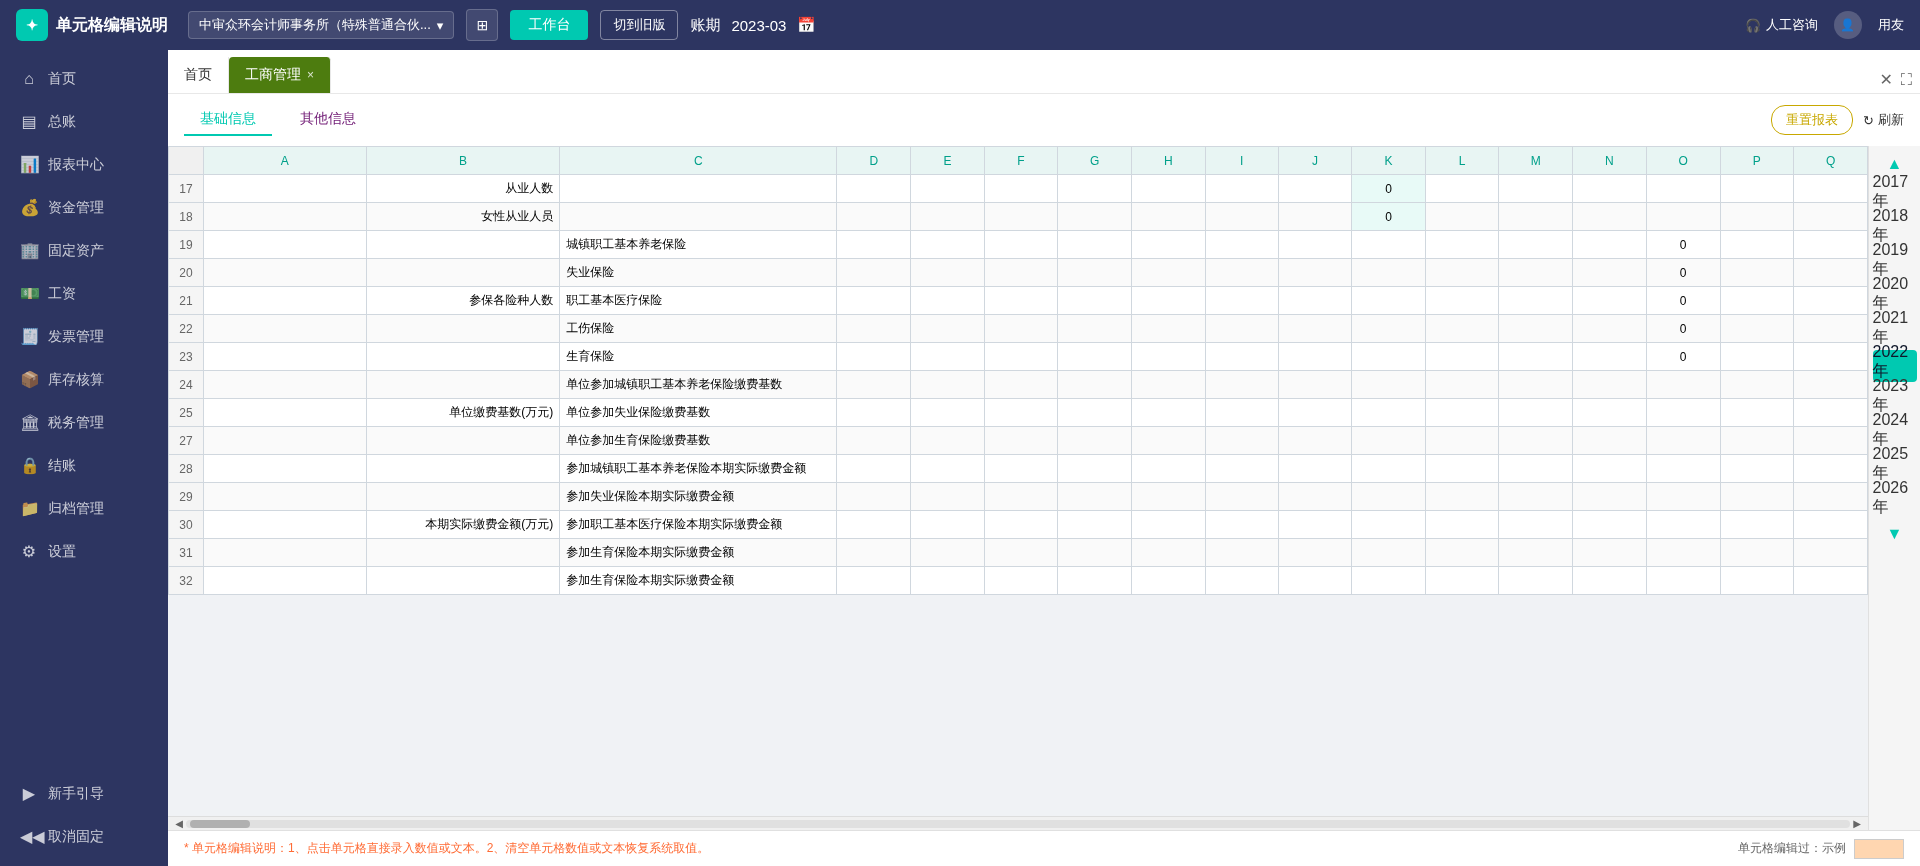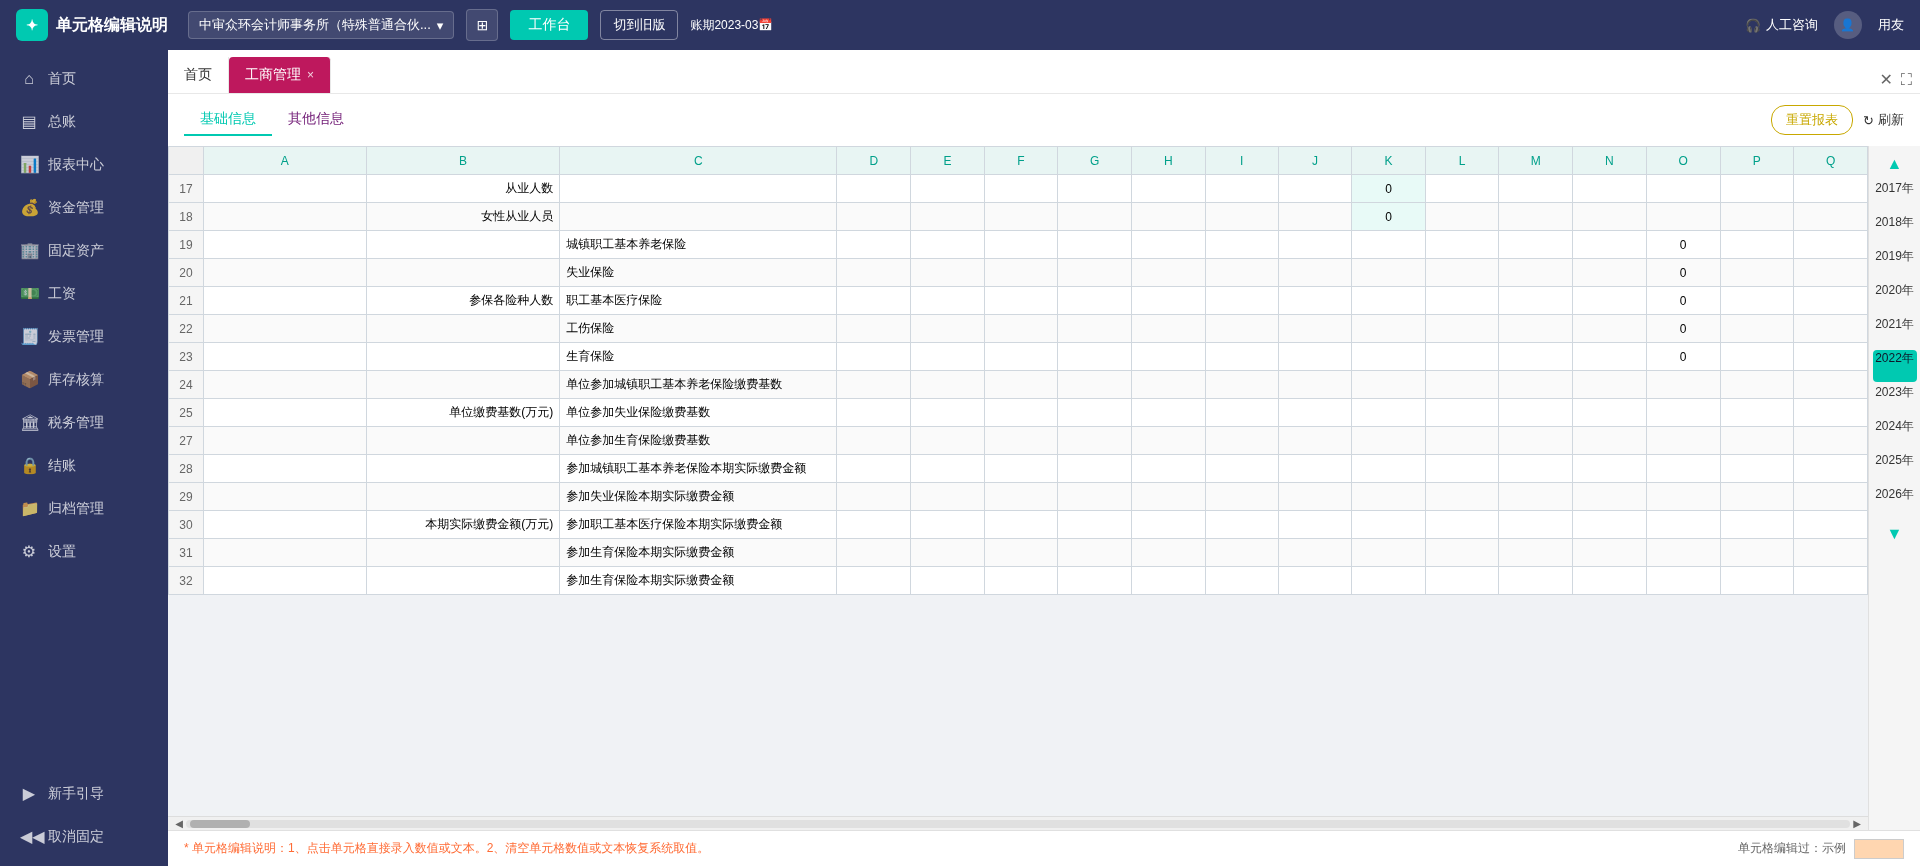--- a/index.html
+++ b/index.html
@@ -74,23 +74,23 @@
       border: 1px solid rgba(255,255,255,0.4);
       border-radius: 4px;
       padding: 5px 12px;
       color: white;
       font-size: 13px;
       cursor: pointer;
     }
     .period-area {
       display: flex;
       align-items: center;
-      gap: 0;
+      gap: 11px;
       color: white;
-      font-size: 12px;
+      font-size: 15px;
     }
     .header-right {
       margin-left: auto;
       display: flex;
       align-items: center;
       gap: 16px;
       color: white;
       font-size: 13px;
     }
     .header-right .service {
@@ -170,37 +170,37 @@
       cursor: pointer;
       font-size: 14px;
       color: #333;
       border-right: 1px solid #e8e8e8;
     }
     .tab-item.home {
       color: #333;
       background: transparent;
     }
     .tab-item.active-tab {
-      background: #be185d;
+      background: #4d7c0f;
       color: white;
       border-radius: 4px 4px 0 0;
     }
 
     
     .page-controls {
       background: white;
       padding: 10px 16px;
       display: flex;
       align-items: center;
       justify-content: space-between;
       flex-shrink: 0;
     }
     .sub-tabs {
       display: flex;
-      gap: 0;
+      gap: 12px;
       align-items: center;
     }
     .sub-tab {
       padding: 6px 16px;
       cursor: pointer;
       font-size: 14px;
       color: #701a75;
       border-bottom: 2px solid transparent;
     }
     .sub-tab.active {
@@ -307,24 +307,24 @@
       flex-direction: column;
       align-items: center;
       padding: 4px 0;
       gap: 2px;
       flex-shrink: 0;
     }
     .year-item {
       width: 44px;
       height: 32px;
       display: flex;
-      align-items: flex-start;
+      align-items: flex-end;
       justify-content: center;
       cursor: pointer;
-      font-size: 12px;
+      font-size: 16px;
       color: #333;
       border-radius: 4px;
     }
     .year-item.active {
       background: #00c9b1;
       color: #0f172a;
     }
     .year-nav {
       width: 44px;
       height: 28px;

